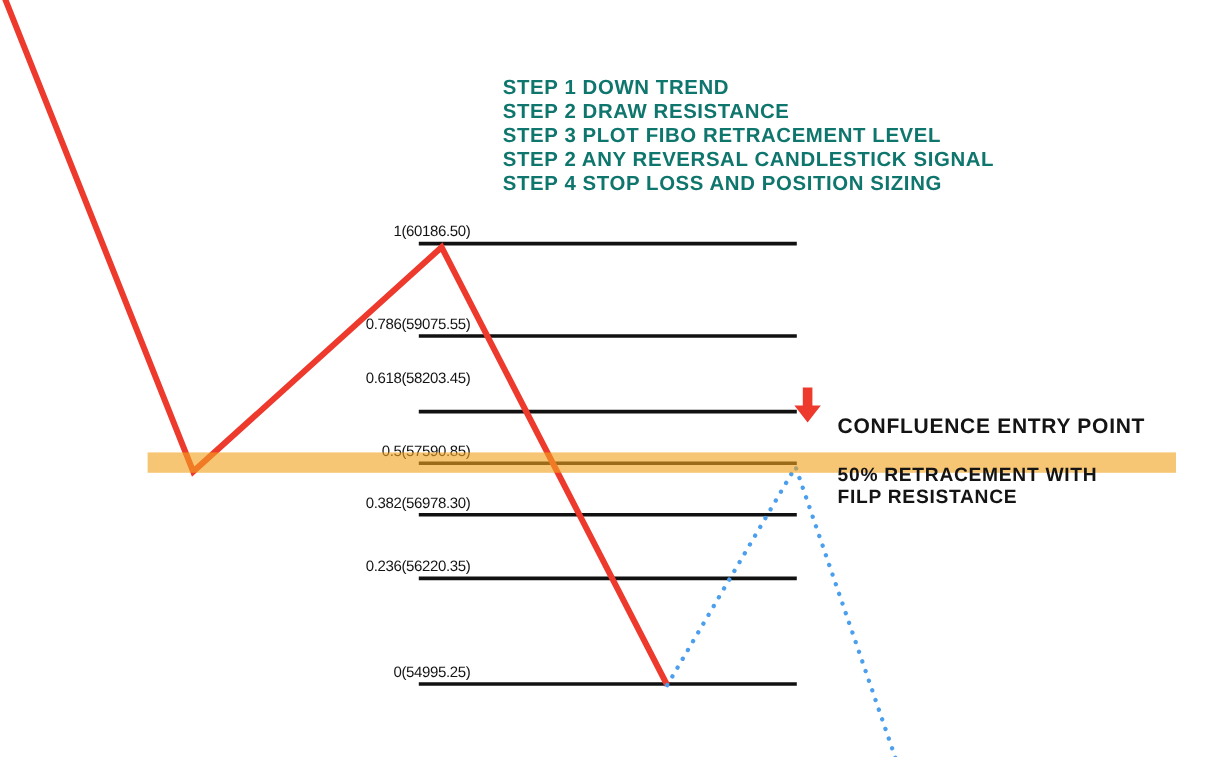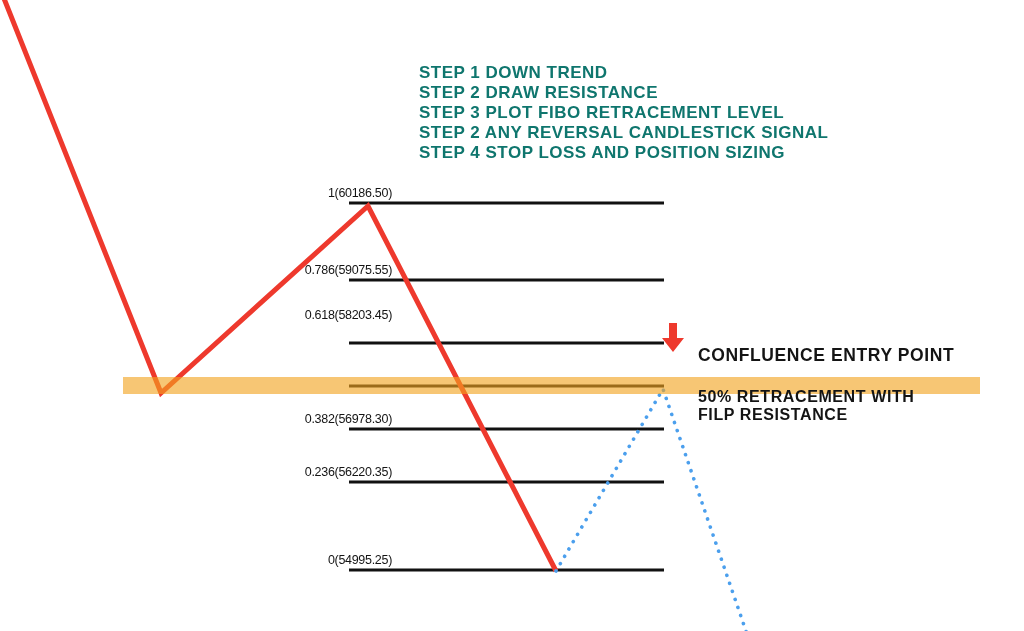--- a/index.html
+++ b/index.html
@@ -45,20 +45,21 @@
       <line x1="349" y1="570" x2="664" y2="570"></line>
     </g>
     <polyline points="3,-4 161,393 368,206 556,571" fill="none" stroke-width="5" stroke-linejoin="miter" stroke="#EE392D"></polyline>
     <polyline points="556,571 663,389 747,634" fill="none" stroke-width="3.6" stroke-linecap="round" stroke-dasharray="0.1 8.4" stroke="#4B9FED"></polyline>
   </svg>
 
   <div class="layer z2">
     <div class="lvl-label" style="top:186px">1(60186.50)</div>
     <div class="lvl-label" style="top:263px">0.786(59075.55)</div>
     <div class="lvl-label" style="top:308px">0.618(58203.45)</div>
+    <div class="lvl-label" style="top:369px">0.5(57590.85)</div>
     <div class="lvl-label" style="top:412px">0.382(56978.30)</div>
     <div class="lvl-label" style="top:465px">0.236(56220.35)</div>
     <div class="lvl-label" style="top:553px">0(54995.25)</div>
   </div>
 
   <svg class="layer z3" viewBox="0 0 1024 631">
     <rect x="123" y="377" width="857" height="17" fill-opacity="0.62" fill="#F2A31E"></rect>
   </svg>
 
   <div class="layer z4">

